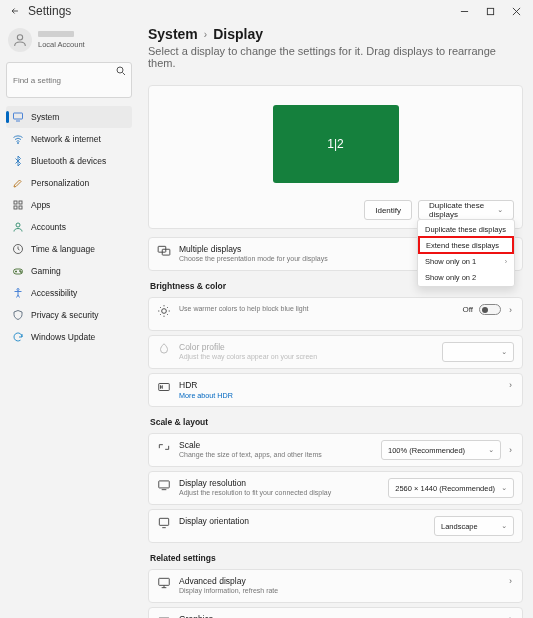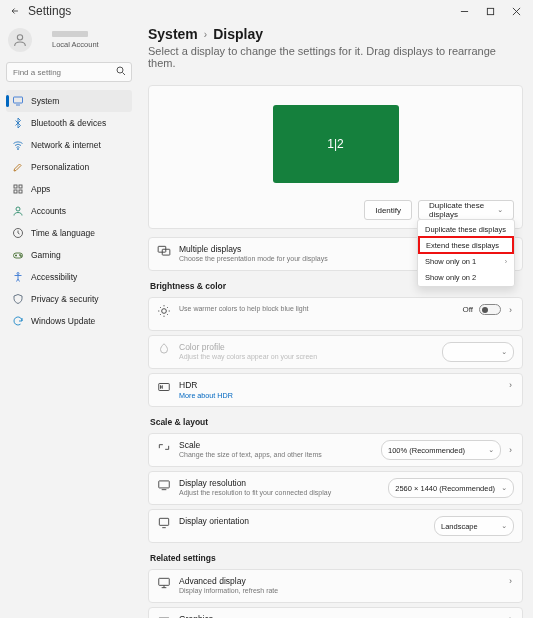--- a/index.html
+++ b/index.html
@@ -5,27 +5,27 @@
   * { box-sizing: border-box; margin: 0; padding: 0; font-family: "Segoe UI", Arial, sans-serif; }
   body { background: #f3f3f3; width: 533px; height: 618px; overflow: hidden; font-size: 9px; color: #1a1a1a; }
   .titlebar { height: 22px; display: flex; align-items: center; padding: 0 4px; }
   .tb-left { display: flex; align-items: center; gap: 6px; padding-left: 4px; }
   .tb-back { width: 14px; height: 14px; display:flex; align-items:center; justify-content:center; color:#333; }
   .tb-title { font-size: 12px; color:#333; }
   .tb-right { margin-left: auto; display: flex; }
   .tb-btn { width: 26px; height: 22px; display:flex; align-items:center; justify-content:center; color:#333; }
   .layout { display:flex; height: calc(618px - 22px); }
   .sidebar { width: 138px; padding: 4px 6px 4px 6px; }
-  .user { display:flex; align-items:center; gap:20px; padding: 2px 2px 8px 2px; }
+  .user { display:flex; align-items:center; gap:6px; padding: 2px 2px 8px 2px; }
   .avatar { width: 24px; height: 24px; border-radius: 50%; background:#e6e6e6; display:flex; align-items:center; justify-content:center; color:#888; }
   .avatar svg { width:16px; height:16px; }
   .user-text .u-name { width: 36px; height: 6px; background:#d0d0d0; border-radius:1px; margin-bottom:3px; filter: blur(0.5px);}
   .user-sub { font-size:7.5px; color:#555; }
   .search { position:relative; margin: 2px 0 8px 0; }
-  .search input { width:100%; height:20px; border:1px solid #d6d6d6; border-radius:3px; background:#fbfbfb; padding: 0 18px 0 6px; font-size:8px; color:#555; }
+  .search input { width:100%; height:36px; border:1px solid #d6d6d6; border-radius:3px; background:#fbfbfb; padding: 0 18px 0 6px; font-size:8px; color:#555; }
   .search .sicon { position:absolute; right:5px; top:3px; color:#555; }
   .nav { display:flex; flex-direction:column; gap:0px; }
   .nav-item { display:flex; align-items:center; gap:7px; height:22px; padding:0 6px; border-radius:3px; position:relative; cursor:pointer; font-size:8.5px; color:#222;}
   .nav-item .nicon { width:12px; height:12px; display:flex; align-items:center; justify-content:center; }
   .nav-item.selected { background:#eaeaea; }
   .nav-item.selected::before { content:""; position:absolute; left:0; top:5px; bottom:5px; width:2.5px; background:#0067c0; border-radius:2px; }
   .main { flex:1; padding: 4px 10px 0 10px; overflow:auto; }
   .crumbs { display:flex; align-items:center; gap:6px; font-size:14px; font-weight:600; color:#1a1a1a; margin-bottom:3px; }
   .chev { color:#777; font-size:10px; font-weight:400; }
   .subhead { font-size:11px; color:#666; margin-bottom:16px; }
@@ -48,21 +48,21 @@
   .row-card.disabled .ricon { color:#b6b6b6; }
   .row-text { flex:1; }
   .row-title { font-size:8.5px; color:#1a1a1a; }
   .row-sub { font-size:7px; color:#777; margin-top:1px; }
   .row-title.link { color:#0067c0; }
   .row-right { display:flex; align-items:center; gap:6px; }
   .off { font-size:8px; color:#333; }
   .toggle { width:22px; height:11px; border:1px solid #888; border-radius:6px; position:relative; background:#f5f5f5; }
   .toggle::after { content:""; position:absolute; left:1.5px; top:1.5px; width:6px; height:6px; border-radius:50%; background:#555; }
   .rchev { color:#666; font-size:9px; padding:0 2px; }
-  .select { height:20px; border:1px solid #d4d4d4; background:#fefefe; border-radius:9px; padding:0 6px; font-size:7.5px; color:#222; display:flex; align-items:center; gap:6px; min-width:120px; justify-content:flex-end;}
+  .select { height:20px; border:1px solid #d4d4d4; background:#fefefe; border-radius:3px; padding:0 6px; font-size:7.5px; color:#222; display:flex; align-items:center; gap:6px; min-width:120px; justify-content:flex-end;}
   .select.sm { min-width:72px; }
   .select .sval { flex:1; text-align:left; }
   .section-head { font-size:8.5px; font-weight:600; color:#222; margin:10px 0 6px 2px; }
   .main::-webkit-scrollbar { width:3px; }
   .main::-webkit-scrollbar-thumb { background:#ccc; border-radius:2px;}
 </style>
 </head>
 <body>
 
 <div class="titlebar">
@@ -120,33 +120,33 @@
             <svg width="12" height="12" viewBox="0 0 24 24" fill="none" stroke="currentColor" stroke-width="1.8">
               <rect x="3" y="4" width="18" height="12" rx="1"></rect>
               <path d="M8 20h8"></path>
             </svg>
           </span>
           <span>System</span>
         </div>
         <div class="nav-item">
           <span class="nicon" style="color:#2e7cc1">
             <svg width="12" height="12" viewBox="0 0 24 24" fill="none" stroke="currentColor" stroke-width="1.8">
-              <path d="M7 7l10 10-5 5V2l5 5L7 17"></path>
-            </svg>
-          </span>
-          <span>Bluetooth &amp; devices</span>
-        </div>
-        <div class="nav-item">
-          <span class="nicon" style="color:#2e7cc1">
-            <svg width="12" height="12" viewBox="0 0 24 24" fill="none" stroke="currentColor" stroke-width="1.8">
               <path d="M3 9a14 14 0 0118 0M6 13a9 9 0 0112 0M9 17a4 4 0 016 0"></path>
               <circle cx="12" cy="20" r="1" fill="currentColor"></circle>
             </svg>
           </span>
           <span>Network &amp; internet</span>
+        </div>
+        <div class="nav-item">
+          <span class="nicon" style="color:#2e7cc1">
+            <svg width="12" height="12" viewBox="0 0 24 24" fill="none" stroke="currentColor" stroke-width="1.8">
+              <path d="M7 7l10 10-5 5V2l5 5L7 17"></path>
+            </svg>
+          </span>
+          <span>Bluetooth &amp; devices</span>
         </div>
         <div class="nav-item">
           <span class="nicon" style="color:#b6741e">
             <svg width="12" height="12" viewBox="0 0 24 24" fill="none" stroke="currentColor" stroke-width="1.8">
               <path d="M4 20l4-1 10-10-3-3L5 16z"></path>
             </svg>
           </span>
           <span>Personalization</span>
         </div>
         <div class="nav-item">

